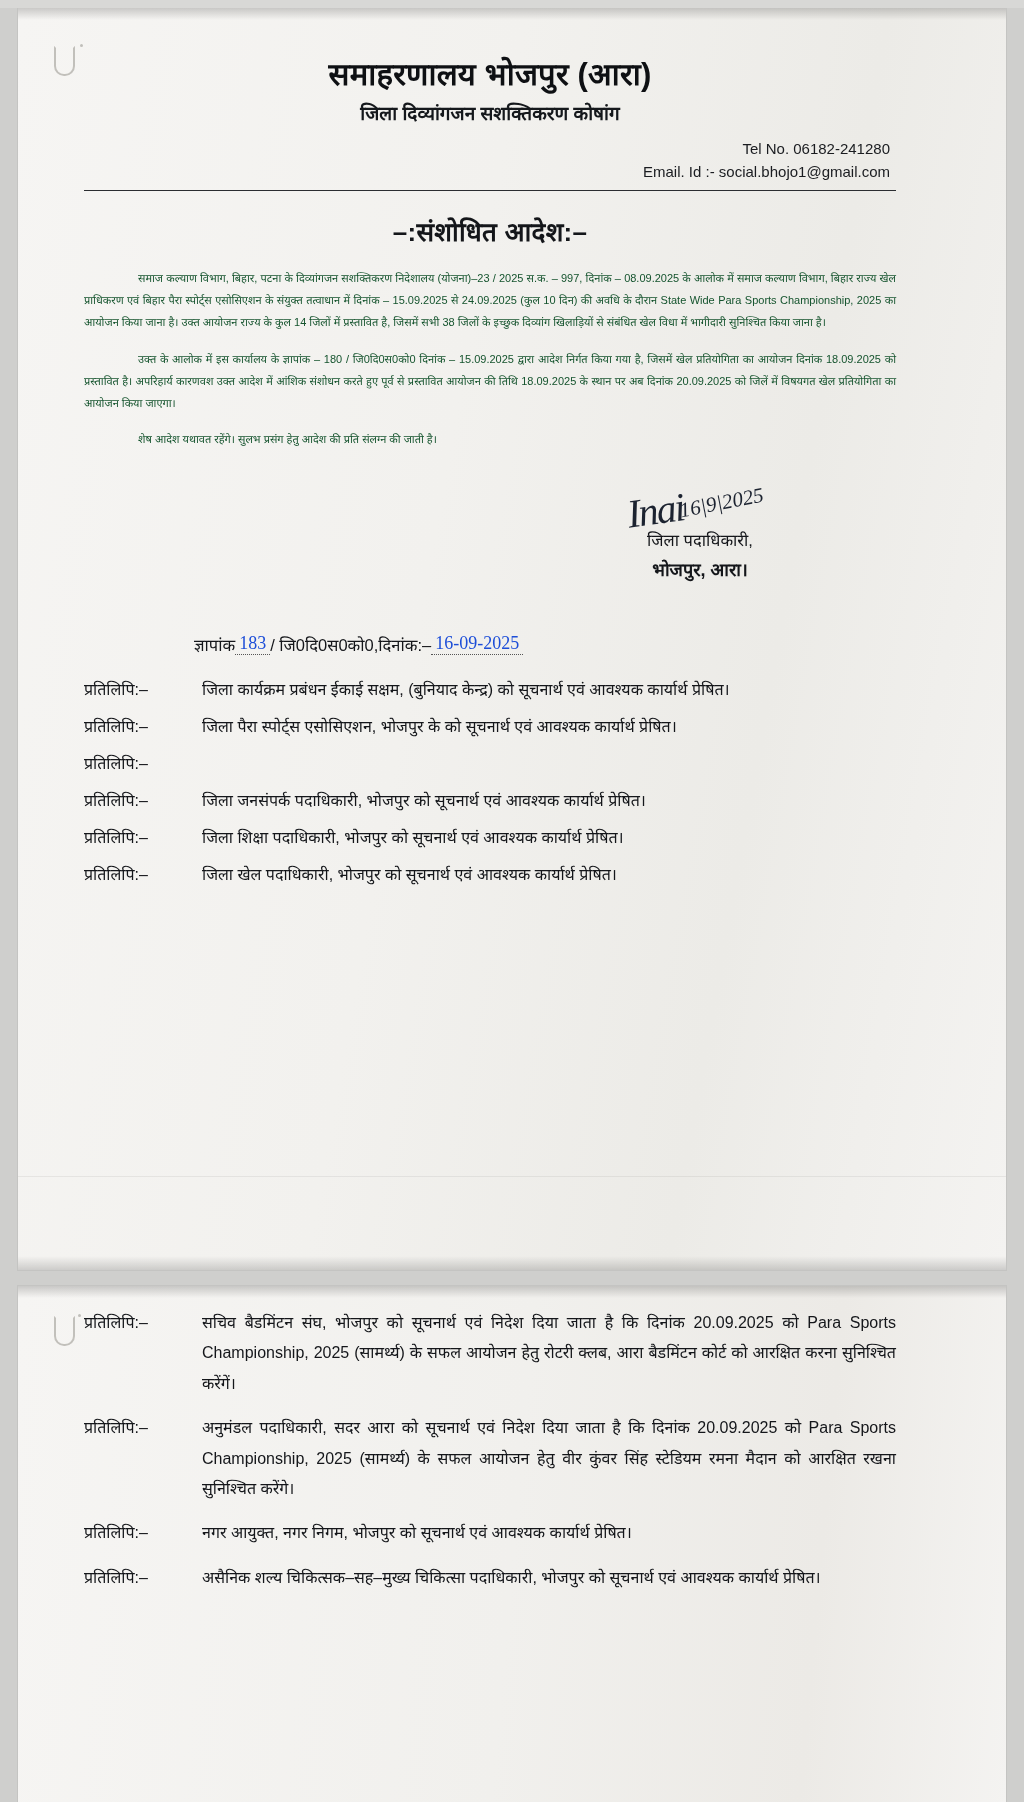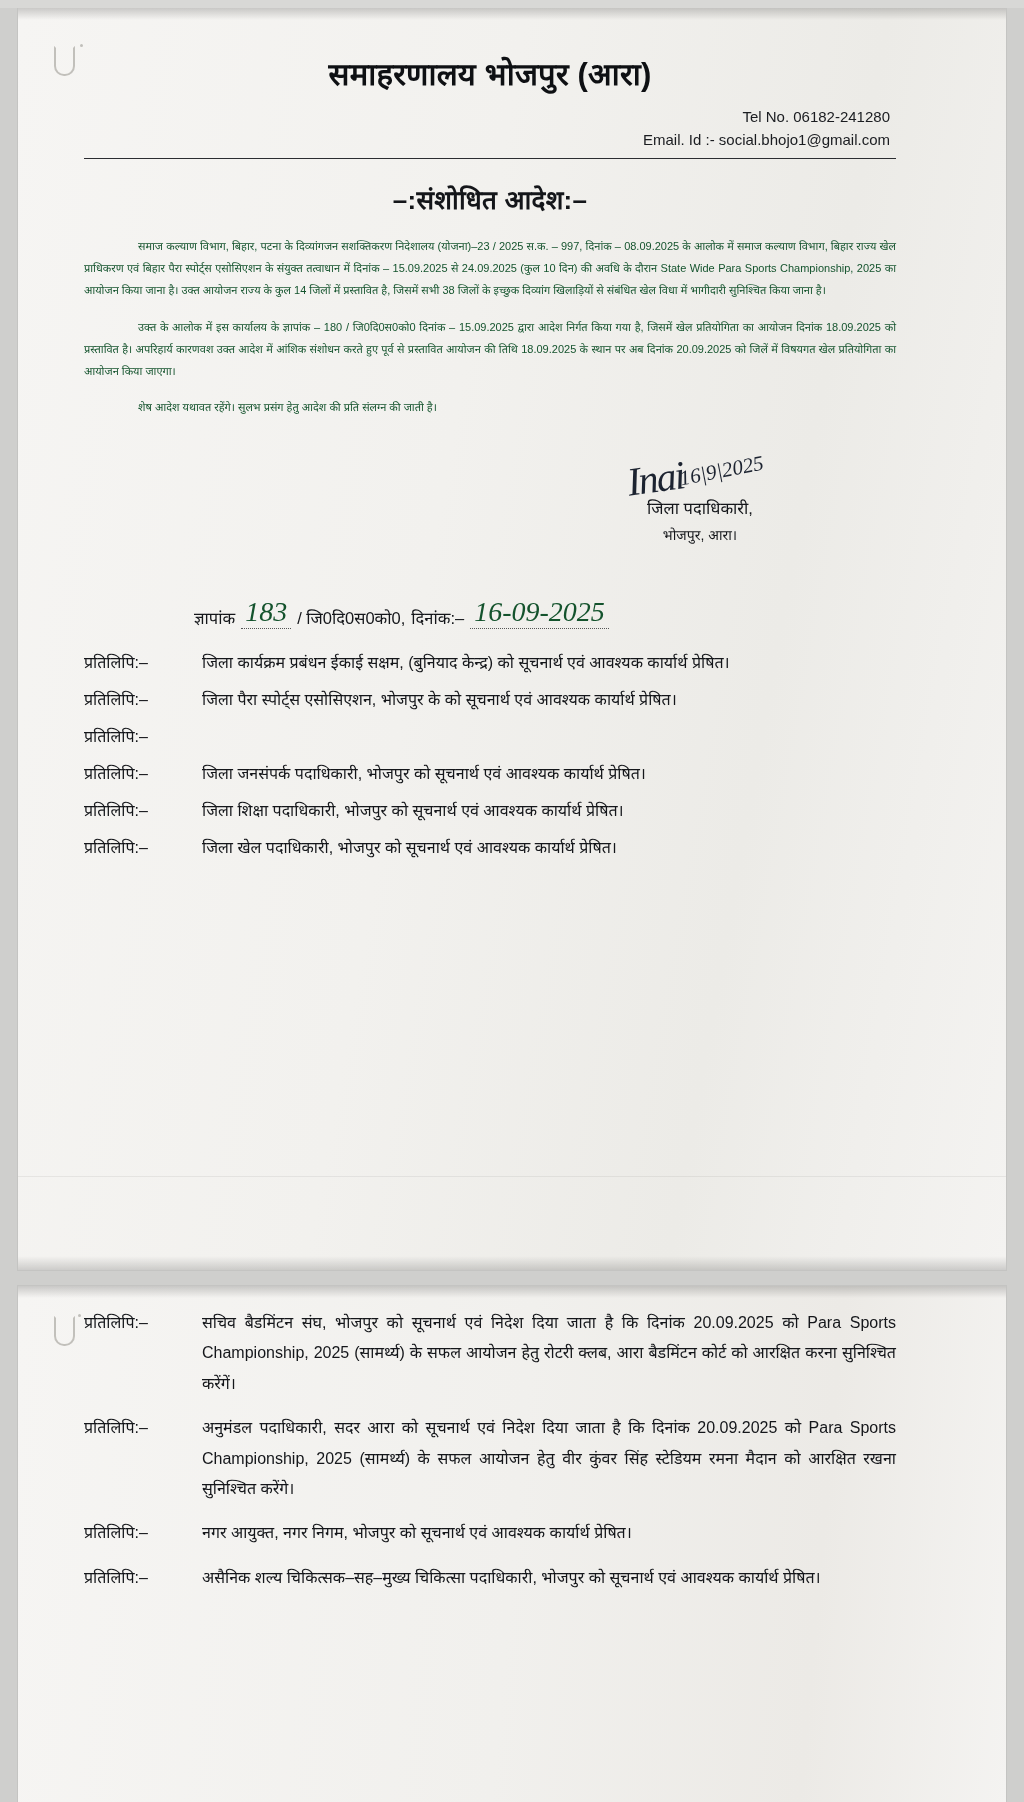--- a/index.html
+++ b/index.html
@@ -117,37 +117,36 @@
     font-size: 21px;
     color: #1c2330;
     display:inline-block;
     transform: rotate(-11deg) translate(-6px,-16px);
   }
   .sign-line1 {
     font-size: 16.5px;
     margin-top: -6px;
   }
   .sign-line2 {
-    font-size: 14px;
+    font-size: 18px;
     margin-top: 6px;
+    font-weight: bold;
   }
   
   .memo-row {
     margin-top: 52px;
     padding-left: 110px;
     font-size: 16.5px;
     display: flex;
-    align-items: flex-end;
-    gap: 6px;
+    align-items: flex-start;
   }
   .hand {
     font-family: "Liberation Serif", serif;
-    font-style: italic;
-    font-size: 28px;
-    color: #14532d;
+    font-size: 18px;
+    color: #1d4ed8;
     border-bottom: 1px dotted #555;
     padding: 0 4px;
   }
   
   .copies { margin-top: 18px; }
   .copy-row {
     display: flex;
     align-items: flex-start;
     font-size: 16px;
     line-height: 1.95;
@@ -210,20 +209,21 @@
     <div class="sheet-shadow-top"></div>
     <div class="sheet-shadow-bottom"></div>
     <div class="punch" style="left:36px; top:38px;"></div>
     <div class="speck" style="left:62px; top:36px;"></div>
     <div class="fold" style="top:1168px;"></div>
   </div>
 
   <div class="doc">
 
     <div class="hdr-title">समाहरणालय भोजपुर (आरा)</div>
+    <div class="hdr-sub">जिला दिव्यांगजन सशक्तिकरण कोषांग</div>
 
     <div class="hdr-contact">
       <div>Tel No. 06182-241280</div>
       <div>Email. Id :- social.bhojo1@gmail.com</div>
     </div>
 
     <div class="rule"></div>
 
     <div class="order-title">–:संशोधित आदेश:–</div>
 

